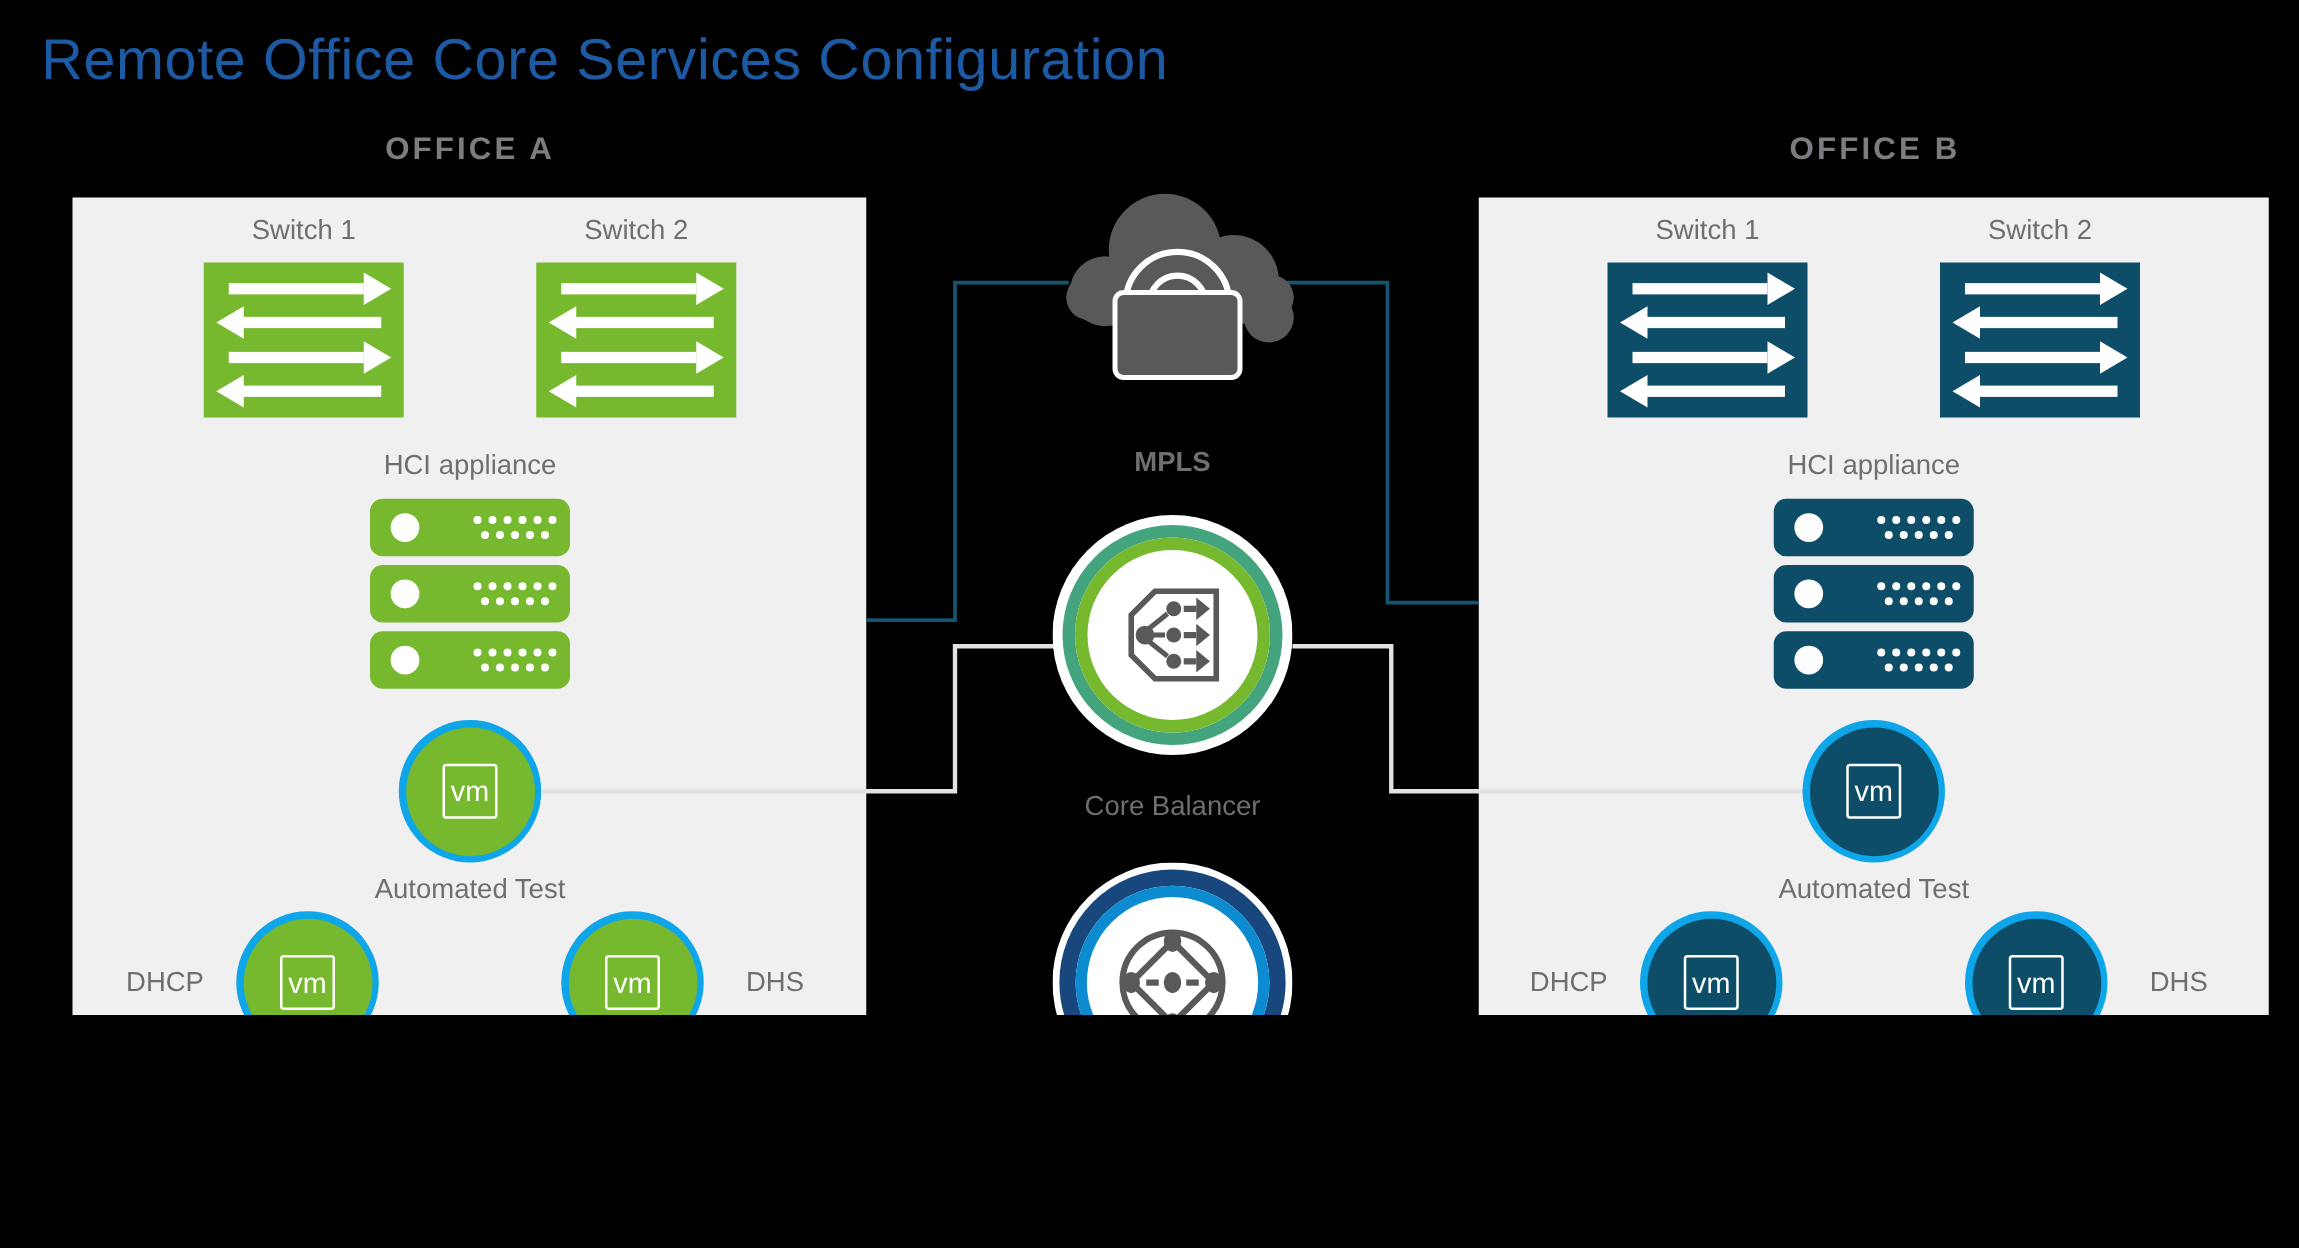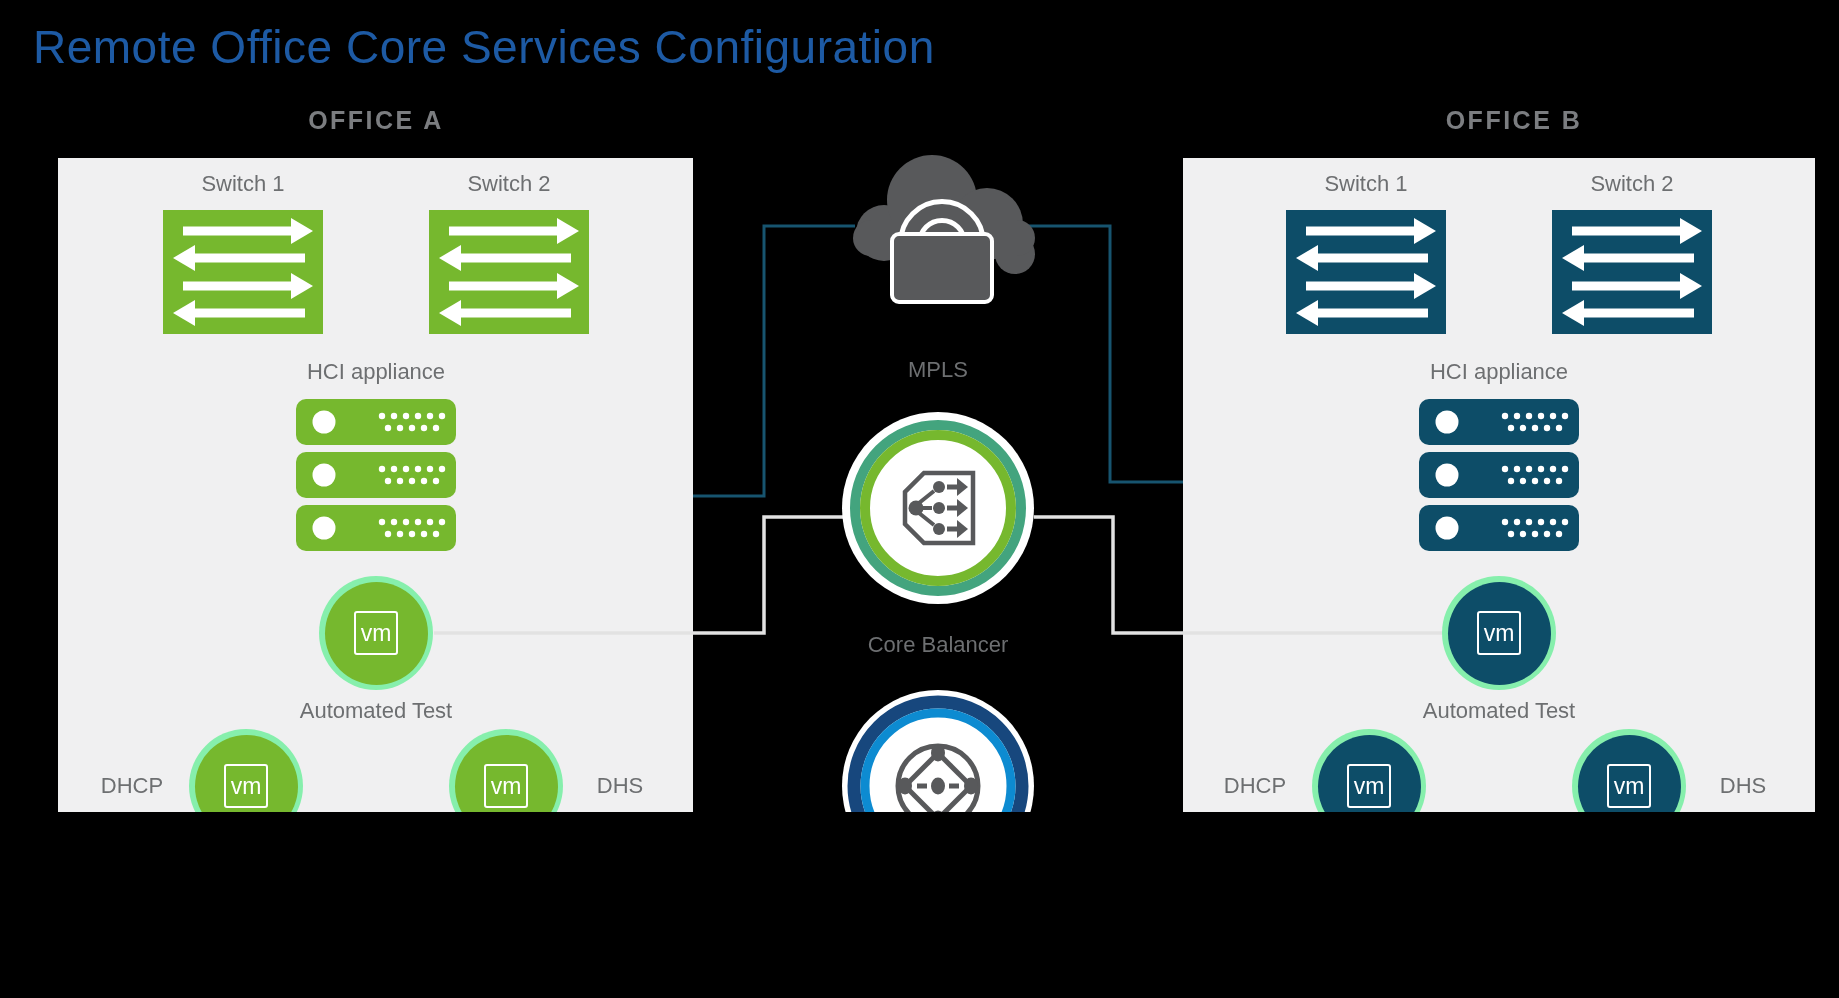--- a/index.html
+++ b/index.html
@@ -8,21 +8,21 @@
   .abs{position:absolute;}
   .center{transform:translate(-50%,-50%);text-align:right;}
   .page-title{left:33px;top:20px;font-size:46px;color:var(--title,#1d5aa4);letter-spacing:.5px;}
   .office-label{font-size:25px;font-weight:700;letter-spacing:2.5px;color:var(--office-label-gray,#7b7d80);white-space:nowrap;}
   .panel{background:var(--panel,#f0f0f1);}
   .node-label{font-size:22px;color:var(--label-gray,#6d6f71);white-space:nowrap;}
   .green{--node:var(--office-a-green,#76b82e);}
   .teal{--node:var(--office-b-teal,#0d4d68);}
   .switch-box{width:160px;height:124px;background:var(--node);}
   .server{width:160px;height:46px;border-radius:10px;background:var(--node);}
-  .vm-node{width:114px;height:114px;border-radius:50%;background:#86efac;
+  .vm-node{width:114px;height:114px;border-radius:50%;background:#0ea5e9;
            display:flex;align-items:center;justify-content:center;}
   .vm-core{width:103px;height:103px;border-radius:50%;background:var(--node);
            display:flex;align-items:center;justify-content:center;}
   .vm-badge{width:40px;height:40px;border:2.5px solid #fff;border-radius:3px;color:#fff;
             font-size:23px;display:flex;align-items:center;justify-content:center;line-height:1;}
   svg{display:block;}
 </style>
 </head>
 <body>
 
@@ -126,21 +126,21 @@
       <div class="vm-badge">vm</div>
     </div>
   </div>
   <div class="abs center vm-node green" style="left:506px;top:786px;">
     <div class="vm-core">
       <div class="vm-badge">vm</div>
     </div>
   </div>
   <div class="abs center node-label" style="left:620px;top:786px;">DHS</div>
 
-  <div class="abs center office-label" style="left:1500px;top:120px;margin-left:14px;">OFFICE B</div>
+  <div class="abs center office-label" style="left:1500px;top:120px;">OFFICE B</div>
 
   <div class="abs center node-label" style="left:1366px;top:184px;">Switch 1</div>
   <div class="abs center node-label" style="left:1632px;top:184px;">Switch 2</div>
   <div class="abs switch-box teal" style="left:1286px;top:210px;">
     <svg width="160" height="124">
         <use href="#sym-switch-arrows"></use>
       </svg>
   </div>
   <div class="abs switch-box teal" style="left:1552px;top:210px;">
     <svg width="160" height="124">
@@ -190,21 +190,21 @@
       <circle cx="47" cy="85" r="28"></circle>
       <circle cx="95" cy="52" r="45"></circle>
       <circle cx="150" cy="76" r="36"></circle>
       <circle cx="178" cy="106" r="20"></circle>
       <rect x="16" y="72" width="182" height="36" rx="18"></rect>
     </g>
     <path d="M73,95 A32,32 0 1 1 137,95" fill="none" stroke="#ffffff" stroke-width="24"></path>
     <path d="M73,95 A32,32 0 1 1 137,95" fill="none" style="stroke:var(--icon-gray,#58595b)" stroke-width="14"></path>
     <rect x="55" y="86" width="100" height="68" rx="7" style="fill:var(--icon-gray,#58595b)" stroke="#ffffff" stroke-width="4"></rect>
   </svg>
-  <div class="abs center node-label" style="left:938px;top:370px;">MPLS</div>
+  <div class="abs center node-label" style="left:938px;top:370px;font-weight:bold;">MPLS</div>
 
   <svg class="abs" style="left:842px;top:412px;" width="192" height="192" viewBox="0 0 192 192">
     <circle cx="96" cy="96" r="96" fill="#ffffff"></circle>
     <circle cx="96" cy="96" r="83" fill="none" style="stroke:var(--lb-ring-outer,#43a47e)" stroke-width="10"></circle>
     <circle cx="96" cy="96" r="73" fill="none" style="stroke:var(--lb-ring-inner,#76b82e)" stroke-width="10"></circle>
     <g transform="translate(57,57)" style="stroke:var(--icon-gray,#58595b);fill:var(--icon-gray,#58595b)">
       <path d="M25,4 H74 V74 H25 L6,55 V23 Z" fill="none" stroke-width="4.5"></path>
       <circle cx="17" cy="39" r="7.5" stroke="none"></circle>
       <line x1="24" y1="39" x2="33" y2="39" stroke-width="4"></line>
       <line x1="20" y1="34" x2="35" y2="22" stroke-width="4"></line>

